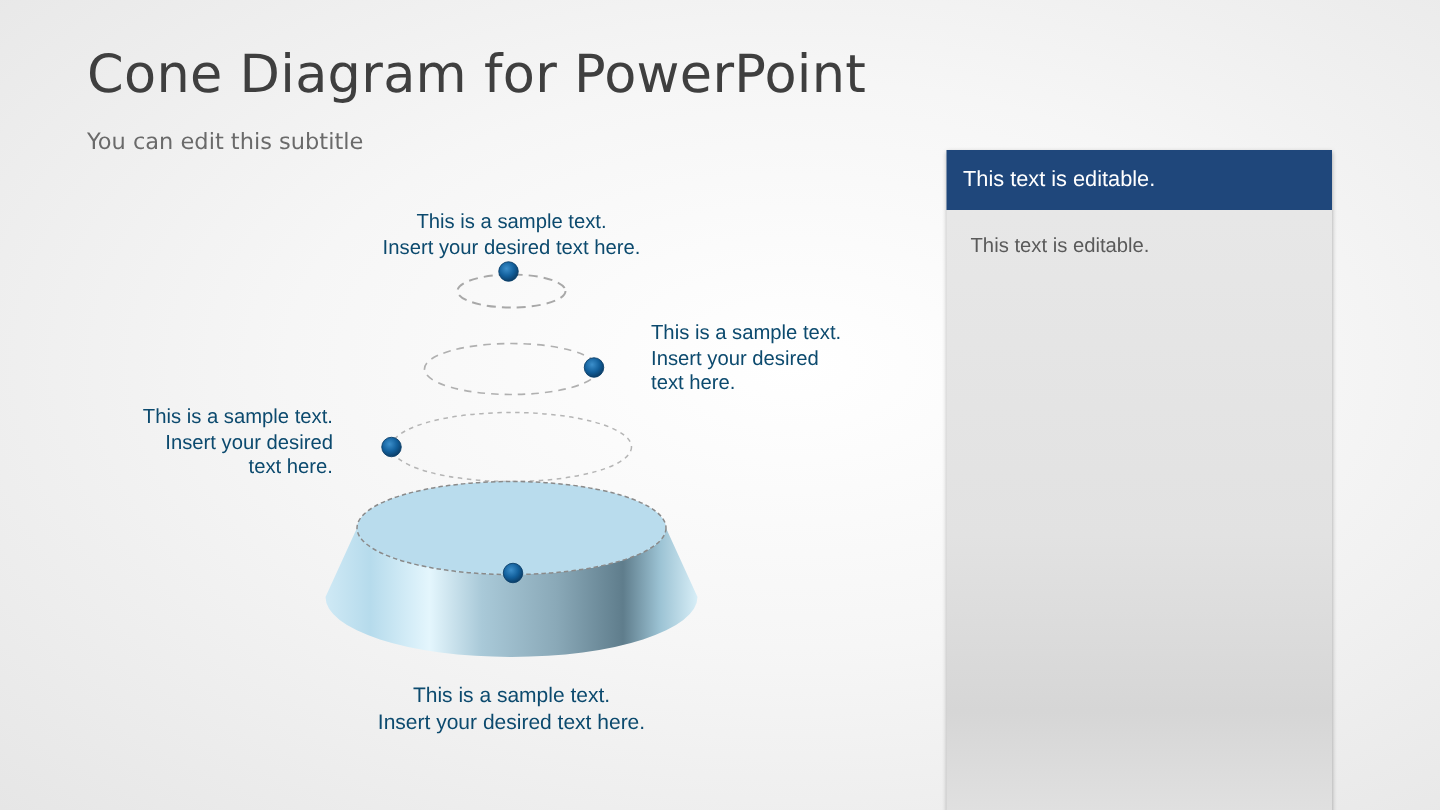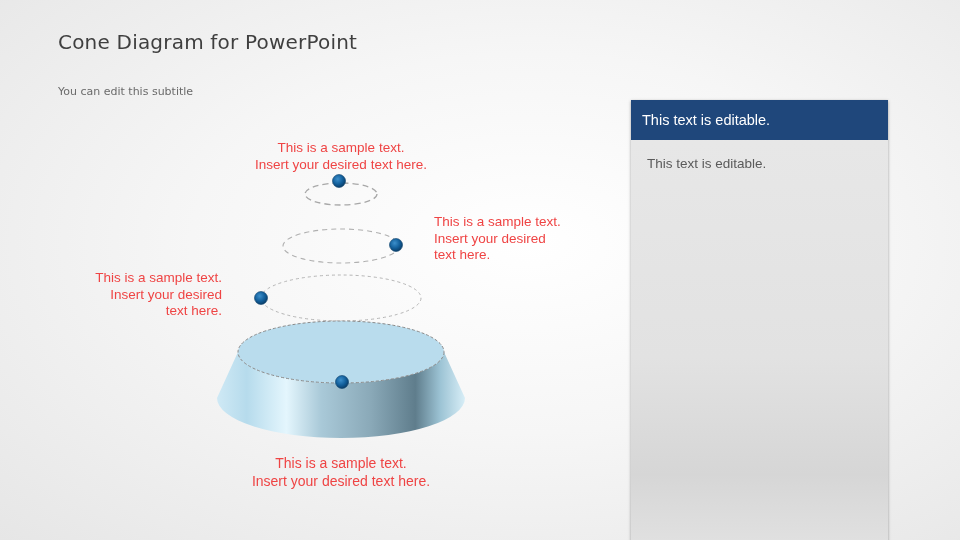--- a/index.html
+++ b/index.html
@@ -3,29 +3,29 @@
 <meta charset="utf-8">
 <style>
   html, body { margin: 0; padding: 0; }
   body {
     width: 960px; height: 540px; overflow: hidden; position: relative;
     background: radial-gradient(ellipse at 55% 45%, #ffffff 0%, #f6f6f6 45%, #e6e6e6 100%);
     font-family: "Liberation Sans", sans-serif;
   }
   .slide-title {
     position: absolute; left: 58px; top: 30px;
-    font-family: "DejaVu Sans", sans-serif; font-size: 20px; color: #3f3f3f;
+    font-family: "DejaVu Sans", sans-serif; font-size: 35px; color: #3f3f3f;
     letter-spacing: 0.2px; white-space: nowrap;
   }
   .slide-subtitle {
     position: absolute; left: 58px; top: 85px;
-    font-family: "DejaVu Sans", sans-serif; font-size: 11px; color: #6a6a6a; white-space: nowrap;
+    font-family: "DejaVu Sans", sans-serif; font-size: 15px; color: #6a6a6a; white-space: nowrap;
   }
   .label {
-    position: absolute; font-size: 13.5px; line-height: 16.5px; color: #ef4444;
+    position: absolute; font-size: 13.5px; line-height: 16.5px; color: #0c4a6e;
   }
   .label span { display: block; white-space: nowrap; }
   .label.center { text-align: center; }
   .label.right { text-align: right; }
   .label.left { text-align: left; }
   svg.diagram { position: absolute; left: 0; top: 0; }
   .panel {
     position: absolute; left: 631px; top: 100px; width: 257px; height: 468px;
     background: linear-gradient(to bottom, #e8e8e8 0%, #e2e2e2 55%, #d6d6d6 80%, #e4e4e4 100%);
     box-shadow: 0 1px 3px rgba(0,0,0,0.35);

